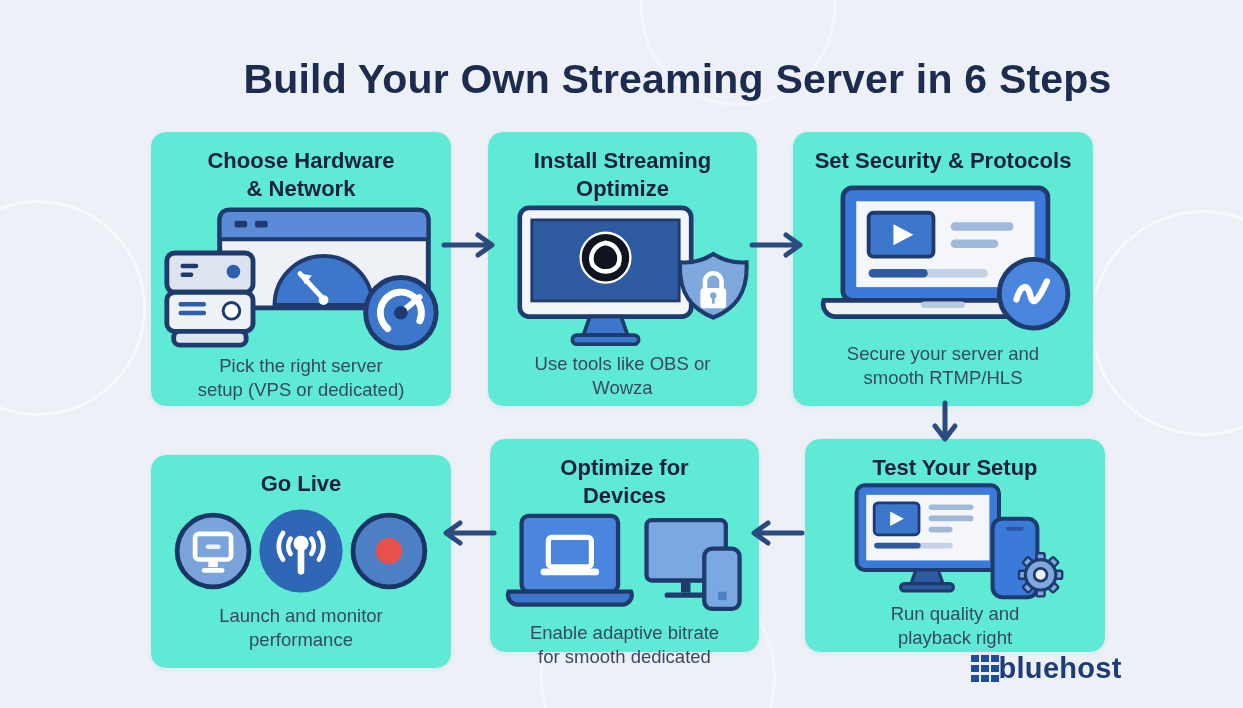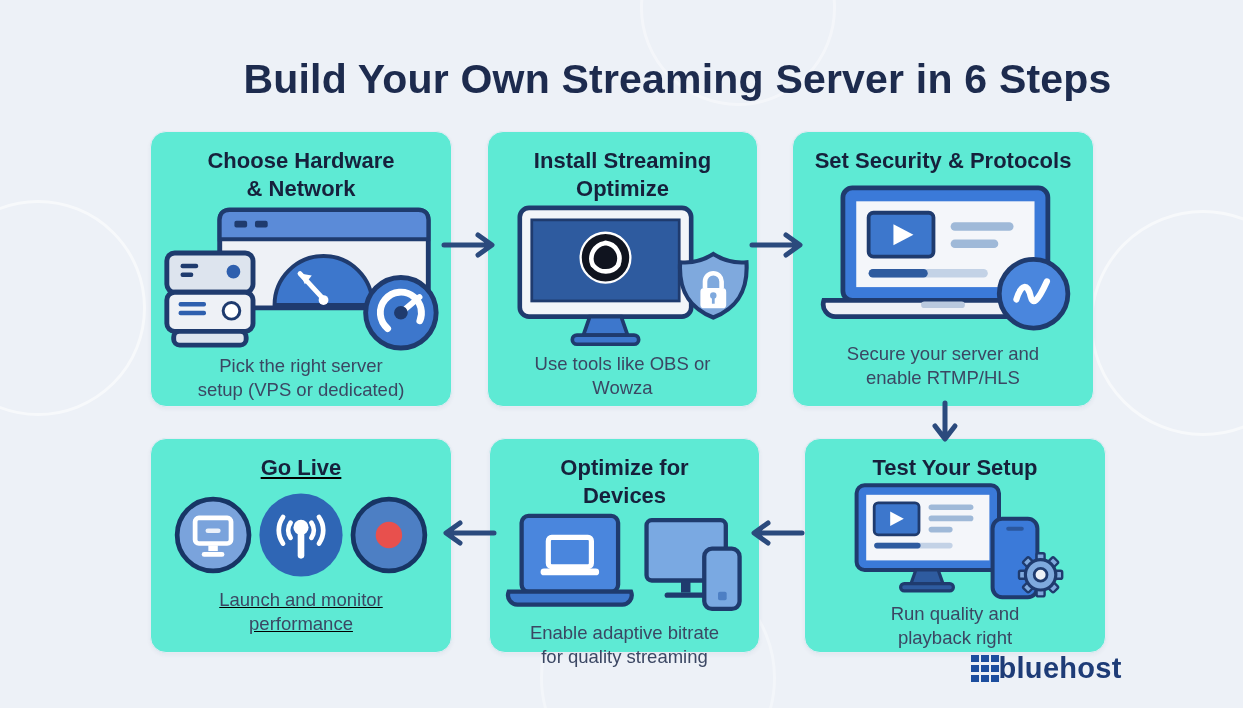--- a/index.html
+++ b/index.html
@@ -43,21 +43,21 @@
   .card-desc{
     margin-bottom:16px;
     font-size:18.5px;color:#3b4763;
     text-align:center;white-space:pre-line;line-height:1.3;
   }
   .illus{flex:1;display:flex;align-items:center;justify-content:center;}
 
   .card-1{left:150px;top:131px;width:302px;height:276px;}
   .card-2{left:487px;top:131px;width:271px;height:276px;}
   .card-3{left:792px;top:131px;width:302px;height:276px;}
-  .card-6{left:150px;top:438px;width:302px;height:215px;text-decoration:underline;}
+  .card-6{left:150px;top:454px;width:302px;height:215px;}
   .card-5{left:489px;top:438px;width:271px;height:215px;}
   .card-4{left:804px;top:438px;width:302px;height:215px;}
 
   .arrow{position:absolute;}
   .arrow-12{left:441px;top:231px;}
   .arrow-23{left:749px;top:231px;}
   .arrow-34{left:929px;top:400px;}
   .arrow-45{left:749px;top:519px;}
   .arrow-56{left:441px;top:519px;}
 
@@ -166,21 +166,21 @@
         <rect x="72" y="91" width="62" height="9" rx="4.5" fill="#2e5b9f"></rect>
 
         <path d="M25 124 h250 a13 13 0 0 1 -13 17 h-224 a13 13 0 0 1 -13 -17 z" fill="#eef1f6" stroke="#1f3b6e" stroke-width="5"></path>
         <rect x="127" y="125" width="46" height="7" rx="3.5" fill="#b9c9de"></rect>
 
         <circle cx="245" cy="117" r="36" fill="#4a86dd" stroke="#1f3b6e" stroke-width="5"></circle>
         <path d="M227 123 c5 -17 12 -17 15 -3 c2 9 7 6 17 -16" stroke="#ffffff" stroke-width="6.5" fill="none" stroke-linecap="round"></path>
       </svg>
     </div>
     <div class="card-desc">Secure your server and
-enable RTMP/HLS</div>
+smooth RTMP/HLS</div>
   </div>
 
   <div class="card card-6">
     <div class="card-title">Go Live</div>
     <div class="illus">
       <svg width="266" height="104" viewBox="0 0 280 110">
 
         <circle cx="47" cy="55" r="38" fill="#7aa3dc" stroke="#173565" stroke-width="5"></circle>
         <rect x="28" y="37" width="38" height="27" rx="4" fill="none" stroke="#ffffff" stroke-width="5"></rect>
         <rect x="39" y="48" width="16" height="5" rx="2.5" fill="#ffffff" opacity=".85"></rect>
@@ -216,21 +216,21 @@
 
         <rect x="170" y="13" width="92" height="70" rx="6" fill="#7aa9e2" stroke="#1f3b6e" stroke-width="5"></rect>
         <rect x="210" y="83" width="11" height="14" fill="#1f3b6e"></rect>
         <rect x="191" y="97" width="48" height="6" rx="3" fill="#1f3b6e"></rect>
 
         <rect x="237" y="46" width="41" height="70" rx="9" fill="#7aa9e2" stroke="#1f3b6e" stroke-width="5"></rect>
         <rect x="253" y="96" width="10" height="10" rx="2" fill="#4d7fc4"></rect>
       </svg>
     </div>
     <div class="card-desc">Enable adaptive bitrate
-for quality streaming</div>
+for smooth dedicated</div>
   </div>
 
   <div class="card card-4">
     <div class="card-title">Test Your Setup</div>
     <div class="illus">
       <svg width="232" height="120" viewBox="0 0 290 150">
 
         <rect x="22" y="4" width="178" height="106" rx="10" fill="#3b7ad9" stroke="#1f3b6e" stroke-width="5"></rect>
         <rect x="34" y="16" width="154" height="82" fill="#f4f6fa"></rect>
         <rect x="44" y="26" width="56" height="40" rx="5" fill="#3d77cc" stroke="#1f3b6e" stroke-width="3.5"></rect>

